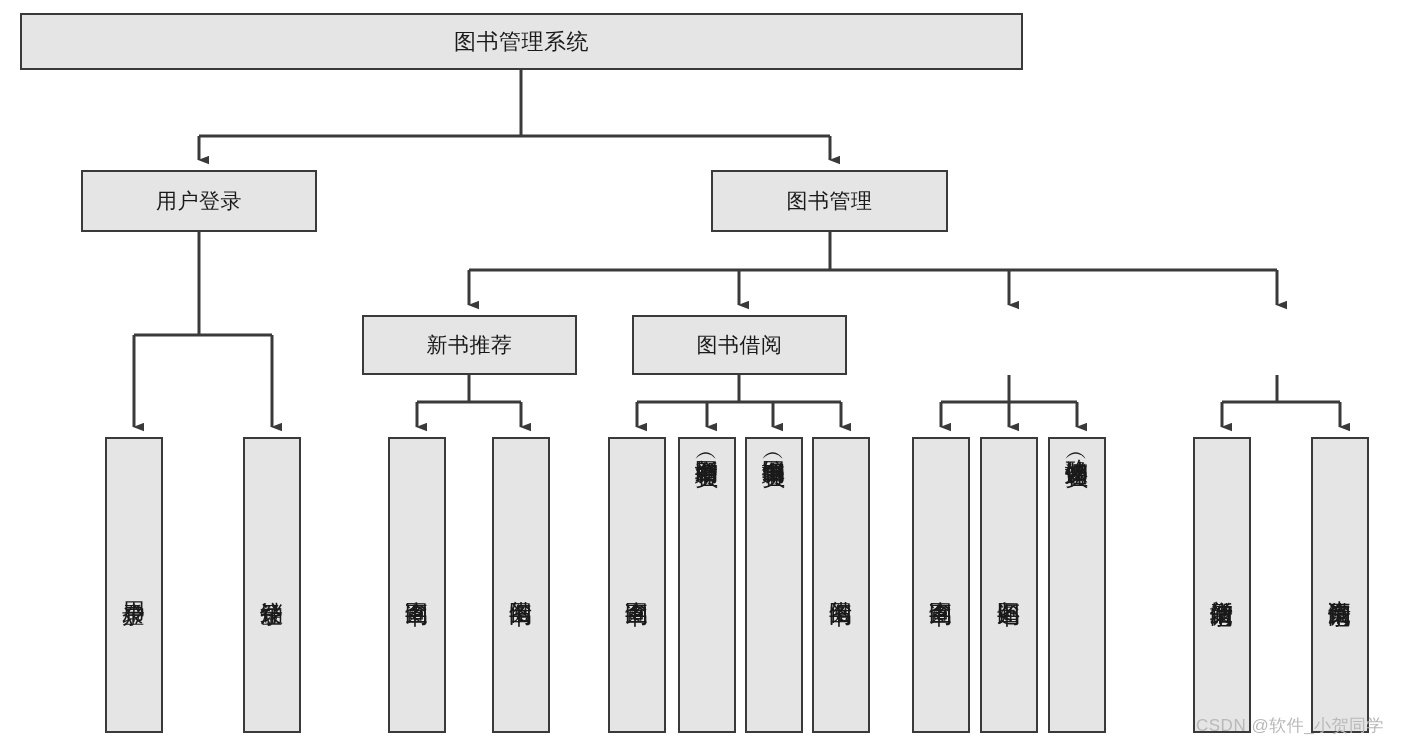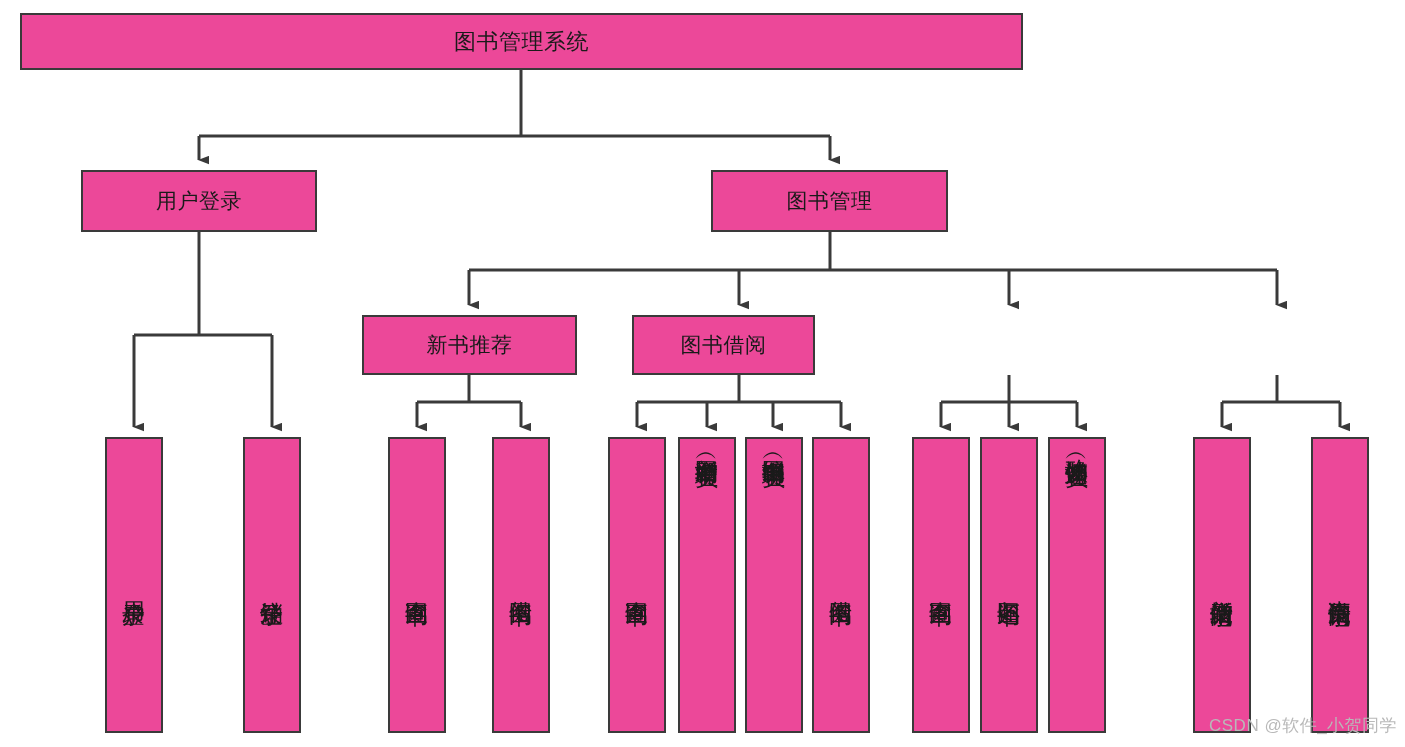--- a/index.html
+++ b/index.html
@@ -22,21 +22,21 @@
     left: 0;
     top: 0;
     width: 1405px;
     height: 747px;
     pointer-events: none;
   }
   .node {
     position: absolute;
     box-sizing: border-box;
     border: 2px solid #3a3a3a;
-    background: #ec4899;
+    background: #e5e5e5;
     display: flex;
     align-items: center;
     justify-content: center;
     color: #1a1a1a;
   }
   .node .lbl {
     display: block;
     text-align: center;
     line-height: 1.18;
   }
@@ -137,21 +137,21 @@
   </div>
 
   <div class="node horiz" style="left:362px; top:315px; width:215px; height:60px;">
     <span class="lbl">新书推荐</span>
   </div>
 
   <div class="node horiz" style="left:711px; top:170px; width:237px; height:62px;">
     <span class="lbl">图书管理</span>
   </div>
 
-  <div class="node horiz" style="left:632px; top:315px; width:183px; height:60px;">
+  <div class="node horiz" style="left:632px; top:315px; width:215px; height:60px;">
     <span class="lbl">图书借阅</span>
   </div>
 
 
 
   <div class="node vert centered" style="left:105px; top:437px; width:58px; height:296px;">
     <span class="lbl">用户登录</span>
   </div>
 
   <div class="node vert centered" style="left:243px; top:437px; width:58px; height:296px;">
@@ -195,15 +195,15 @@
   </div>
 
   <div class="node vert centered" style="left:1193px; top:437px; width:58px; height:296px;">
     <span class="lbl">新增借阅记录</span>
   </div>
 
   <div class="node vert centered" style="left:1311px; top:437px; width:58px; height:296px;">
     <span class="lbl">查询借阅记录</span>
   </div>
 
-  <div class="watermark" style="left:1196px; top:714px;margin-left:13px;">CSDN @软件_小贺同学</div>
+  <div class="watermark" style="left:1196px; top:714px;">CSDN @软件_小贺同学</div>
 
 </div>
 
 </body></html>

